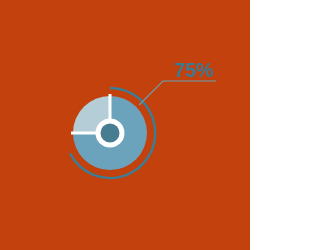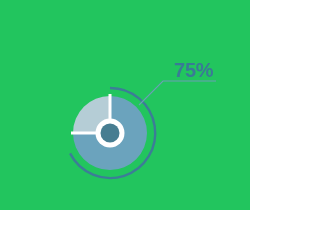--- a/index.html
+++ b/index.html
@@ -7,22 +7,22 @@
     margin: 0;
     padding: 0;
     background: #ffffff;
   }
   body {
     font-family: "Liberation Sans", sans-serif;
   }
   #page {
     position: relative;
     width: 250px;
-    height: 210px;
-    background: #22c55e;
+    height: 250px;
+    background: #c2410c;
     overflow: hidden;
   }
   #chart-svg {
     position: absolute;
     left: 0;
     top: 0;
     width: 250px;
     height: 250px;
     display: block;
   }

